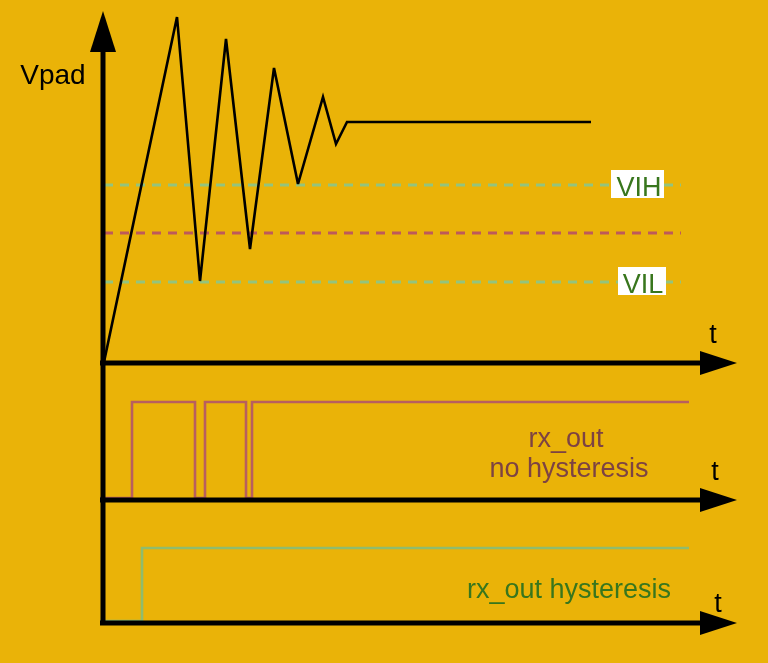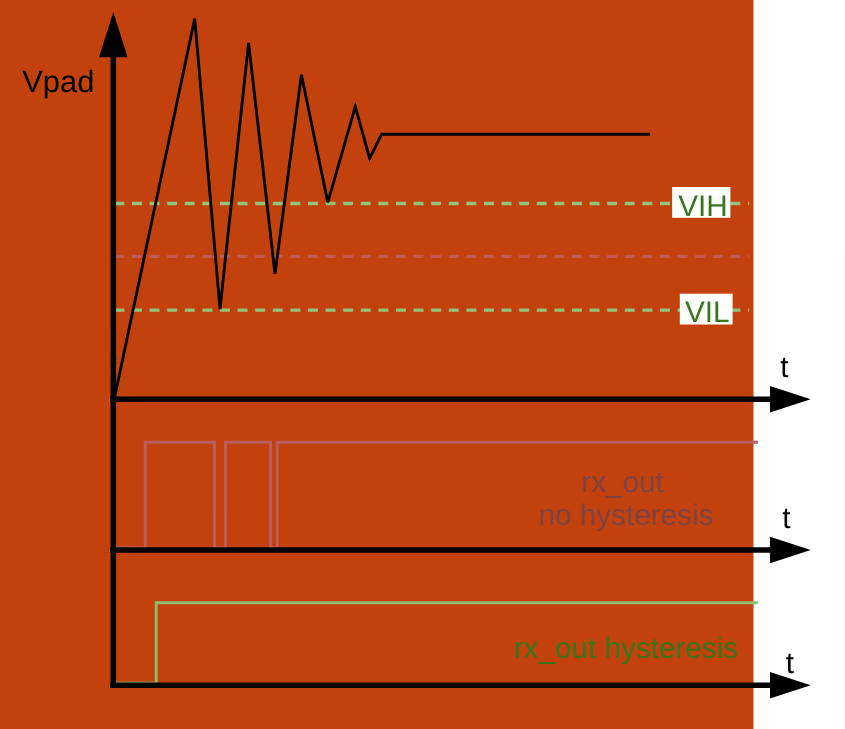--- a/index.html
+++ b/index.html
@@ -5,23 +5,23 @@
   html, body {
     margin: 0;
     padding: 0;
     background: #ffffff;
     width: 768px;
     height: 663px;
     overflow: hidden;
   }
   .canvas {
     position: relative;
-    width: 685px;
+    width: 768px;
     height: 663px;
-    background: #c2410c;
+    background: #eab308;
   }
   svg text {
     font-family: "Liberation Sans", sans-serif;
   }
   .lbl    { font-size: 27px; }
   .lbl-big{ font-size: 28px; }
 </style>
 </head>
 <body>
 

